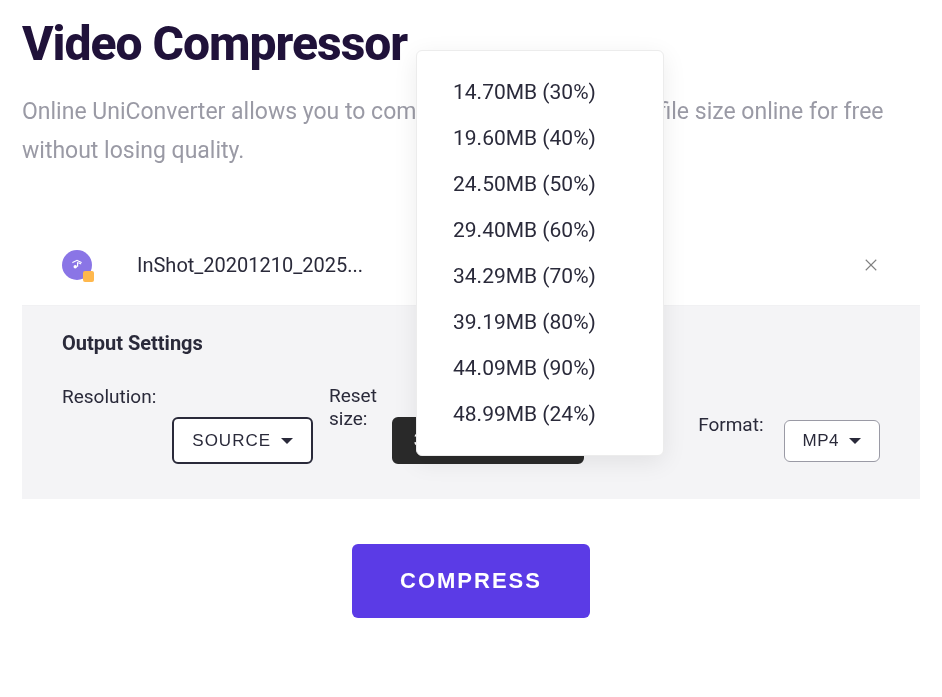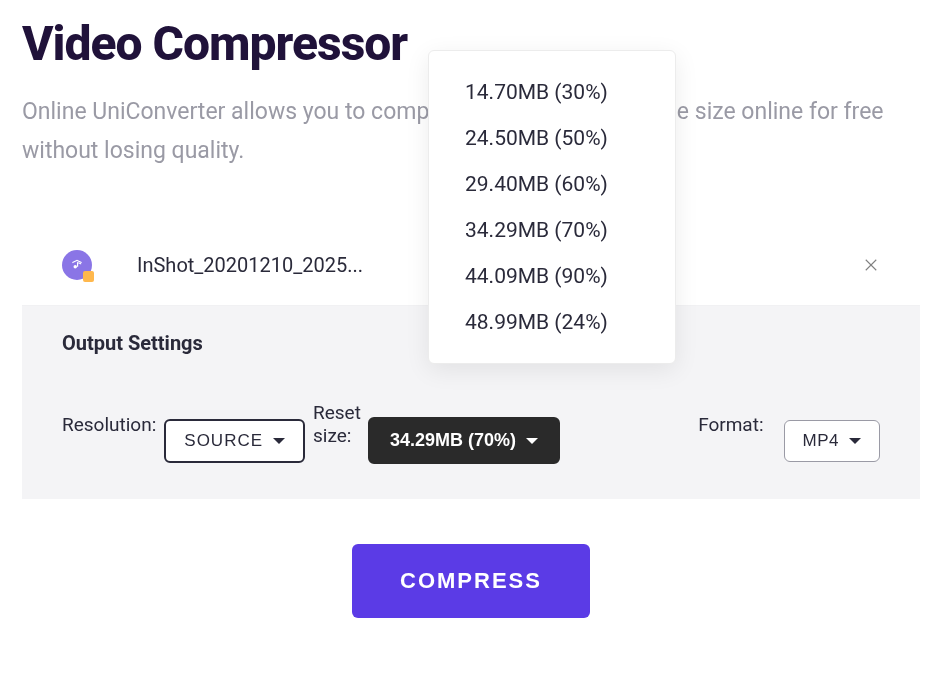--- a/index.html
+++ b/index.html
@@ -98,21 +98,21 @@
       padding: 25px 40px 35px 40px;
     }
     .output-label {
       font-size: 20px;
       font-weight: 700;
       color: #2a2a3a;
       margin-bottom: 30px;
     }
     .controls-row {
       display: flex;
-      align-items: center;
+      gap: 8px;
       flex-wrap: nowrap;
     }
     .field-label {
       font-size: 19px;
       color: #2a2a3a;
       margin-right: 8px;
     }
     .multiline-label {
       font-size: 19px;
       color: #2a2a3a;
@@ -174,21 +174,21 @@
       font-weight: 800;
       letter-spacing: 2px;
       padding: 24px 48px;
       border: none;
       border-radius: 6px;
       cursor: pointer;
     }
     .dropdown-menu {
       position: absolute;
       top: 50px;
-      left: 428px;
+      left: 416px;
       width: 248px;
       background: #fff;
       border: 1px solid #ececec;
       border-radius: 6px;
       box-shadow: 0 6px 24px rgba(0,0,0,0.08);
       padding: 18px 0;
       z-index: 100;
     }
     .dropdown-menu .option {
       padding: 11px 36px;
@@ -257,18 +257,20 @@
   </div>
 
   <div class="compress-area">
     <button class="compress-btn">COMPRESS</button>
   </div>
 
 </div>
 
 <div class="dropdown-menu" id="size-menu">
     <div class="option">14.70MB (30%)</div>
+    <div class="option">19.60MB (40%)</div>
     <div class="option">24.50MB (50%)</div>
     <div class="option">29.40MB (60%)</div>
     <div class="option">34.29MB (70%)</div>
+    <div class="option">39.19MB (80%)</div>
     <div class="option">44.09MB (90%)</div>
     <div class="option">48.99MB (24%)</div>
   </div>
 
 </body></html>

